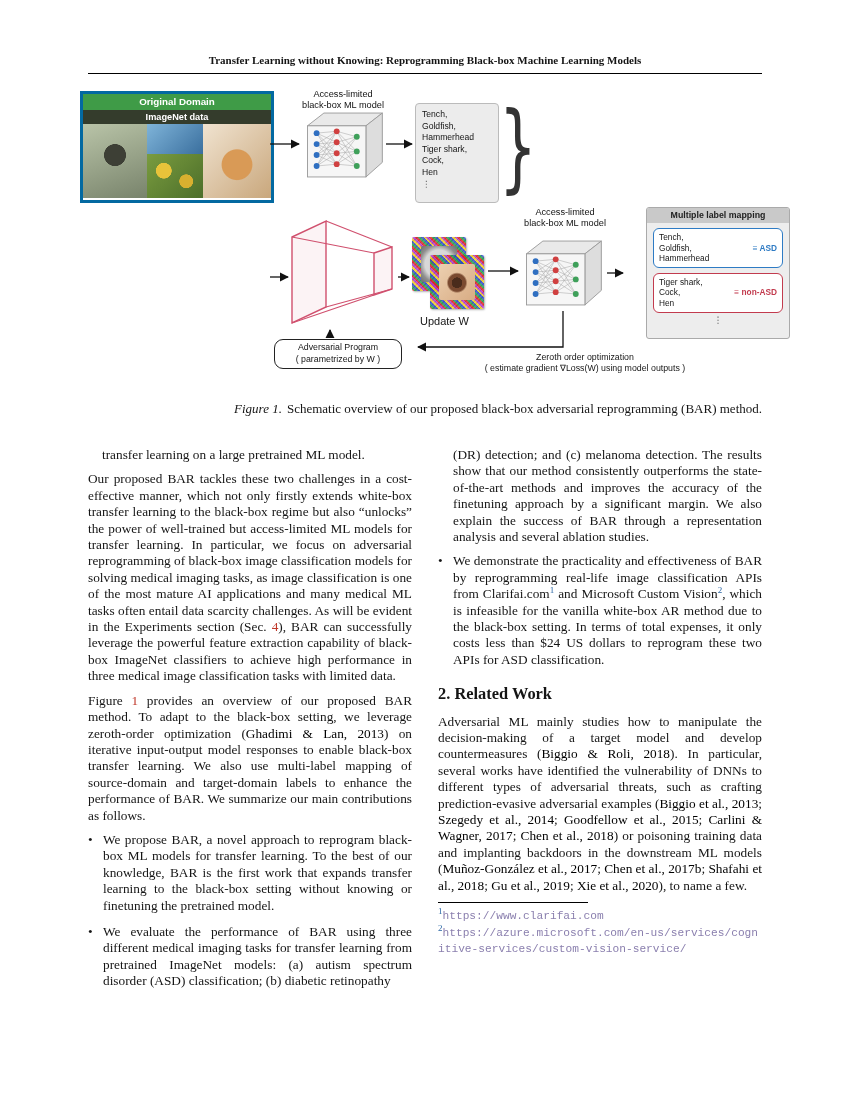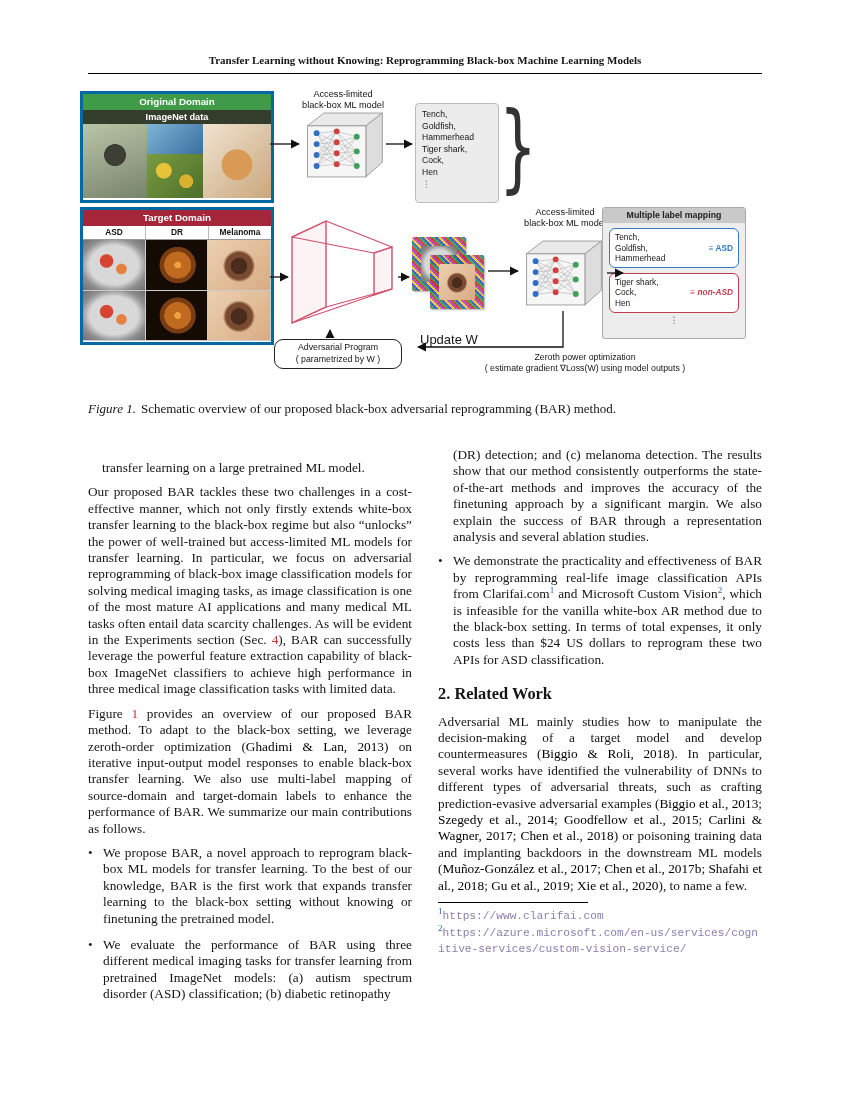--- a/index.html
+++ b/index.html
@@ -54,48 +54,48 @@
 
   .noisy { width:54px; height:54px; border-radius:2px; position:absolute;
            background:
              repeating-linear-gradient(45deg, rgba(220,40,40,.85) 0 2px, rgba(40,160,80,.85) 2px 4px, rgba(50,80,200,.85) 4px 6px, rgba(240,200,40,.85) 6px 8px, rgba(180,60,200,.85) 8px 10px),
              repeating-linear-gradient(-45deg, rgba(20,20,20,.5) 0 1px, rgba(255,255,255,0) 1px 3px);
            box-shadow:1px 1px 2px rgba(0,0,0,.3); }
   .noisy .inner { position:absolute; left:9px; top:9px; right:9px; bottom:9px; border-radius:2px; }
   .noisy1 { left:334px; top:148px; }
   .noisy2 { left:352px; top:166px; }
 
-  .map-box { left:524px; top:118px; width:144px; height:132px; background:#ededed; border:1px solid #aaa; border-radius:3px;
+  .map-box { left:568px; top:118px; width:144px; height:132px; background:#ededed; border:1px solid #aaa; border-radius:3px;
              box-sizing:border-box; overflow:hidden; }
   .map-header { height:15px; background:#c9c9c9; font-size:8.8px; font-weight:bold; text-align:center; line-height:15px; color:#222; }
   .map-item { margin:5px 6px 0 6px; background:#fff; border-radius:6px; padding:3px 5px; display:flex; justify-content:space-between;
               align-items:center; font-size:8.3px; line-height:1.28; }
   .map-item.blue { border:1.5px solid #2e7bc4; }
   .map-item.red  { border:1.5px solid #c23b4e; }
   .map-eq { font-weight:bold; white-space:nowrap; margin-left:4px; }
   .map-item.blue .map-eq { color:#2e7bc4; }
-  .map-item.red  .map-eq { color:#c23b4e;font-style:italic; }
+  .map-item.red  .map-eq { color:#c23b4e; }
   .map-dots { text-align:center; color:#444; font-size:9px; margin-top:2px; }
 
   .advprog { left:196px; top:250px; width:128px; height:30px; border:1.2px solid #222; border-radius:9px; background:#fff;
              text-align:center; font-size:8.8px; line-height:1.35; padding-top:2px; box-sizing:border-box; }
-  .updatew { left:342px; top:243px; font-size:13px; }
+  .updatew { left:342px; top:226px; font-size:11px; }
   .zeroth { left:388px; top:263px; width:238px; text-align:center; font-size:8.8px; line-height:1.3; }
 
   .fig-arrows { position:absolute; left:0; top:0; width:694px; height:300px; pointer-events:none; }
 
   
-  .caption { margin:12px 88px 0 88px; text-align:left; font-size:13px; }
+  .caption { margin:12px 88px 0 88px; text-align:right; font-size:13px; }
   .cap-label { font-style:italic; margin-right:5px; }
 
   
   .columns { display:flex; gap:26px; margin:30px 88px 0 88px; }
   .col { width:324px; font-size:13.3px; line-height:1.235; text-align:justify; }
   .para { margin:0 0 8px 0; }
-  .para.indent { padding-left:14px;margin-top:13px; }
+  .para.indent { padding-left:14px; }
   .para.bullet-cont { padding-left:15px; }
   .bullets { list-style:none; margin:4px 0 8px 0; padding:0; }
   .bullets li { display:flex; margin-bottom:10px; }
   .bullet-marker { width:15px; flex:none; }
   .bullet-text { flex:1; text-align:justify; }
   .section-heading { font-size:16.4px; font-weight:bold; margin:16px 0 9px 0; }
   .subsection-heading { font-size:13.4px; font-weight:bold; margin:12px 0 9px 0; }
 
   .seg-cite { color:#000000; }
   .seg-ref { color:#c0392b; }
@@ -162,36 +162,20 @@
         <div>Goldfish,</div>
         <div>Hammerhead</div>
         <div>Tiger shark,</div>
         <div>Cock,</div>
         <div>Hen</div>
       </div>
     <div class="dots">⋮</div>
   </div>
   <div class="abs brace">}</div>
 
-  <div class="abs domain-box td-box">
-    <div class="td-header">Target Domain</div>
-    <div class="td-cols">
-      <div class="td-col">ASD</div>
-      <div class="td-col">DR</div>
-      <div class="td-col">Melanoma</div>
-    </div>
-    <div class="td-imgs">
-      <div class="tcell img-brain"></div>
-      <div class="tcell img-retina"></div>
-      <div class="tcell img-mole"></div>
-      <div class="tcell img-brain"></div>
-      <div class="tcell img-retina"></div>
-      <div class="tcell img-mole"></div>
-    </div>
-  </div>
 
   <svg class="abs" style="left:212px; top:128px" viewBox="0 0 106 110" width="106" height="110">
     <polygon points="2,20 36,4 36,90 2,106" fill="rgba(214,80,110,0.07)" stroke="#d0506e" stroke-width="1.4"></polygon>
     <polygon points="84,36 102,30 102,72 84,78" fill="rgba(214,80,110,0.07)" stroke="#d0506e" stroke-width="1.4"></polygon>
     <path d="M36 4L102 30M36 90L102 72M2 20L84 36M2 106L84 78" stroke="#d0506e" stroke-width="1.2" fill="none"></path>
   </svg>
 
   <div class="noisy noisy1">
       <div class="inner img-brain"></div>
     </div>
@@ -249,21 +233,21 @@
     </div>
     <div class="map-dots">⋮</div>
   </div>
 
   <div class="abs advprog">
     <div>Adversarial Program</div>
     <div>( parametrized by W )</div>
   </div>
   <div class="abs updatew">Update W</div>
   <div class="abs zeroth">
-    <div>Zeroth power optimization</div>
+    <div>Zeroth order optimization</div>
     <div>( estimate gradient ∇Loss(W) using model outputs )</div>
   </div>
 
   <svg class="fig-arrows">
     <defs>
       <marker id="ah" viewBox="0 0 10 10" refX="9" refY="5" markerWidth="7" markerHeight="7" orient="auto-start-reverse">
         <path d="M0,0 L10,5 L0,10 z" fill="#111"></path>
       </marker>
     </defs>
     <g stroke="#111" stroke-width="1.3" fill="none">

